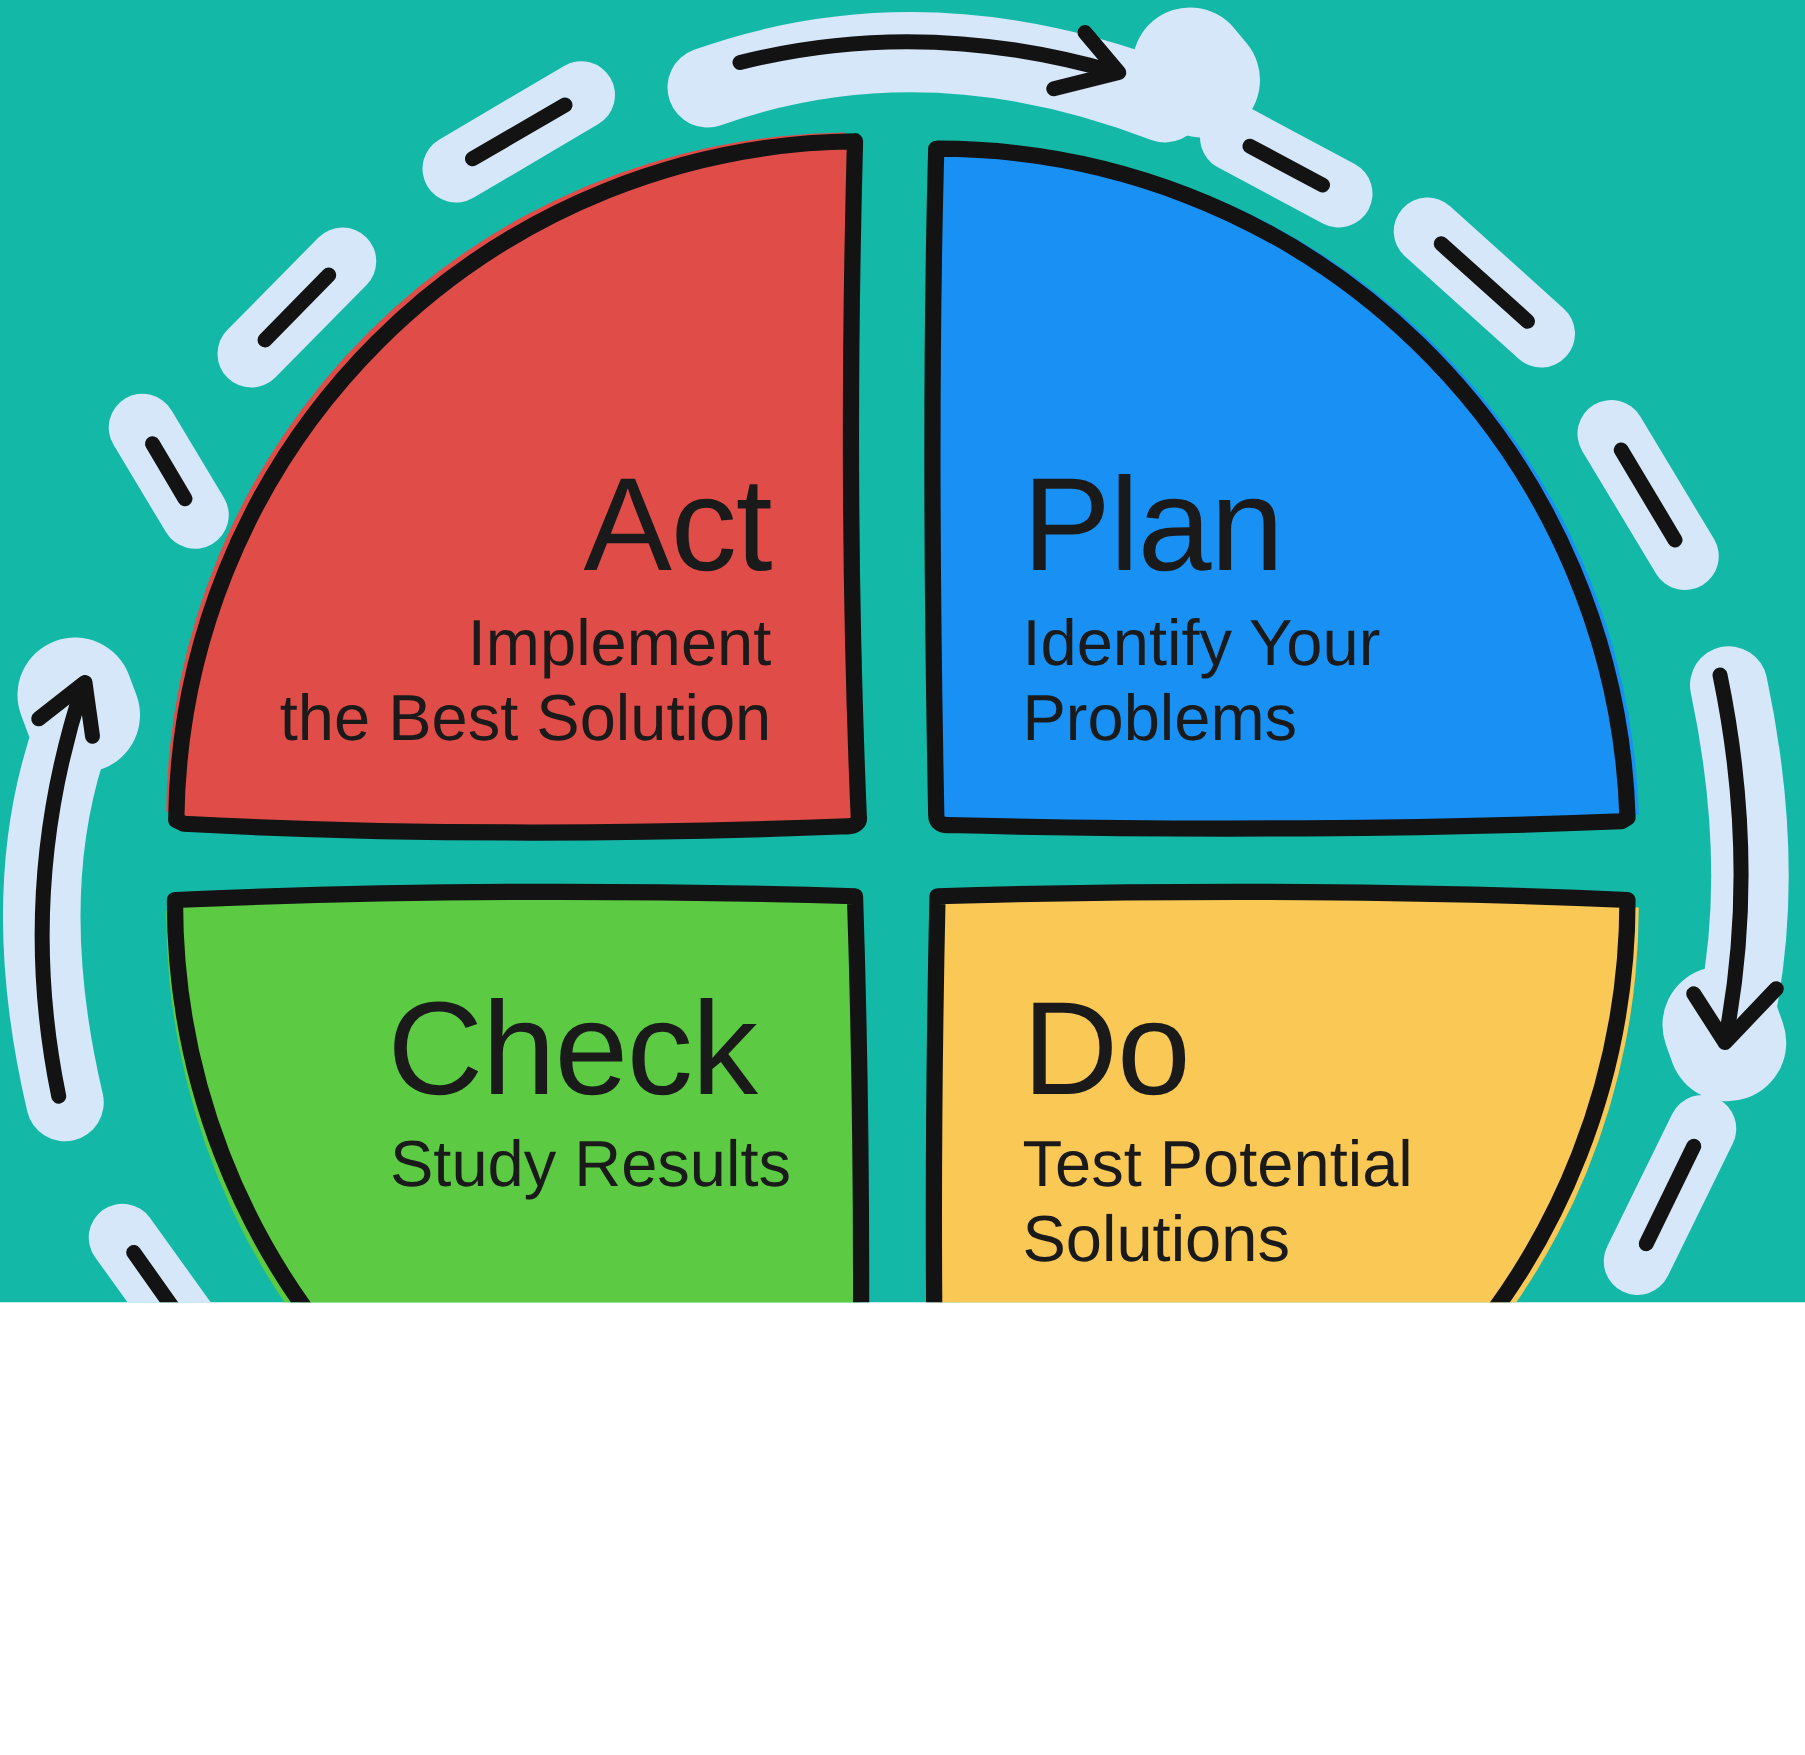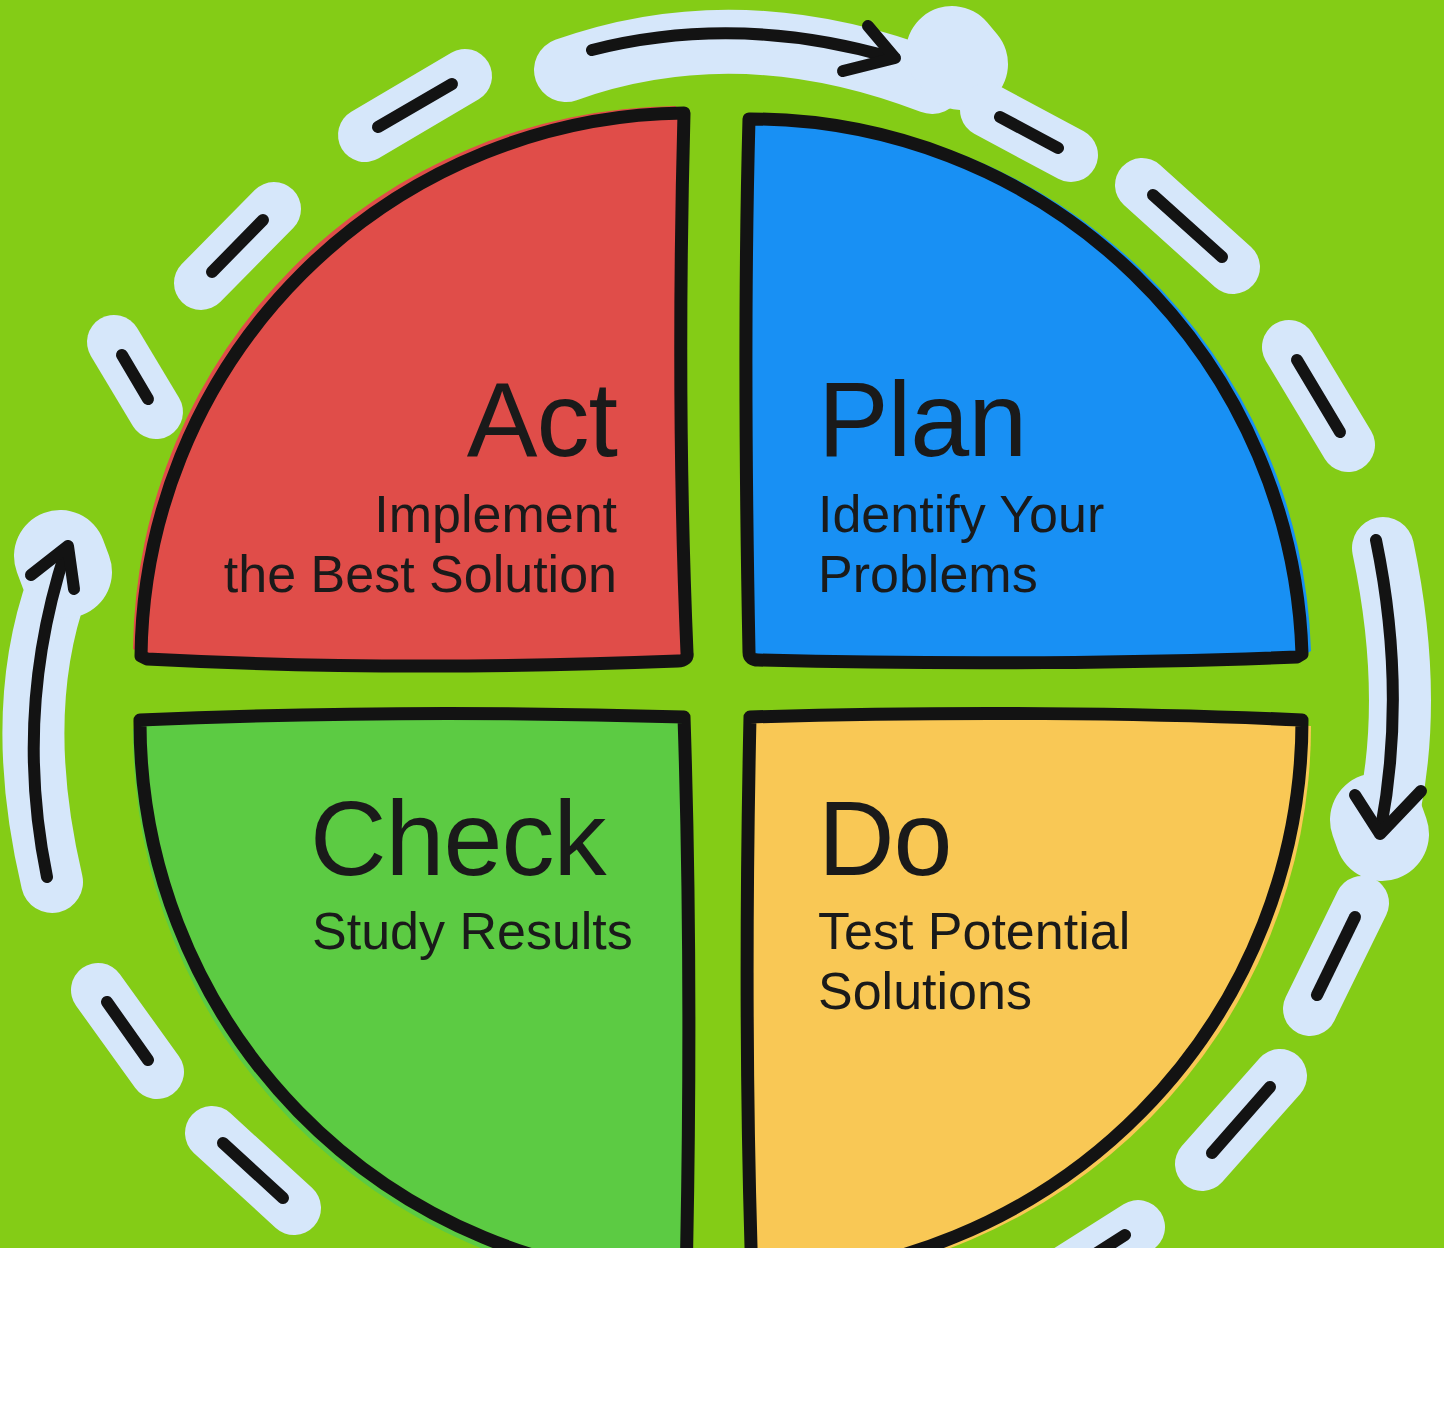--- a/index.html
+++ b/index.html
@@ -1,20 +1,20 @@
 <!DOCTYPE html>
 <html><head>
 <meta charset="utf-8">
 <style>
   html, body { margin: 0; padding: 0; background: #ffffff; }
   .stage {
     position: relative;
     width: 1444px;
-    height: 1248px;
-    background: #84cc16;
+    height: 1042px;
+    background: #14b8a6;
     overflow: hidden;
   }
   svg { display: block; }
   .title {
     font-family: "Liberation Sans", "DejaVu Sans", sans-serif;
     font-size: 106px;
     font-weight: 400;
     letter-spacing: -1px;
   }
   .sub {

